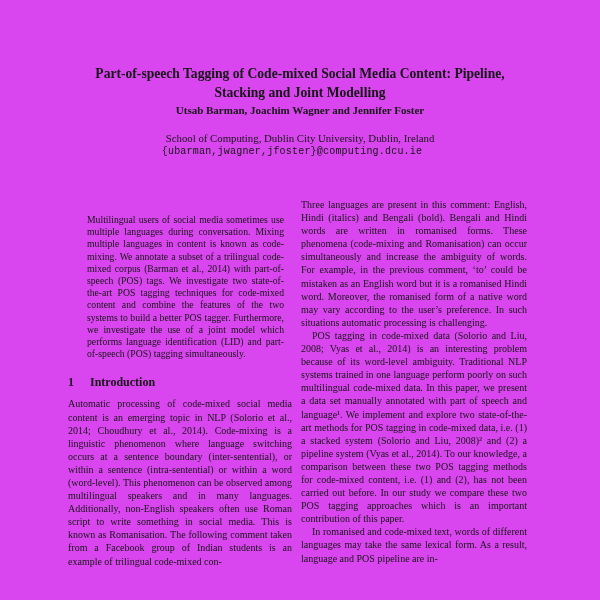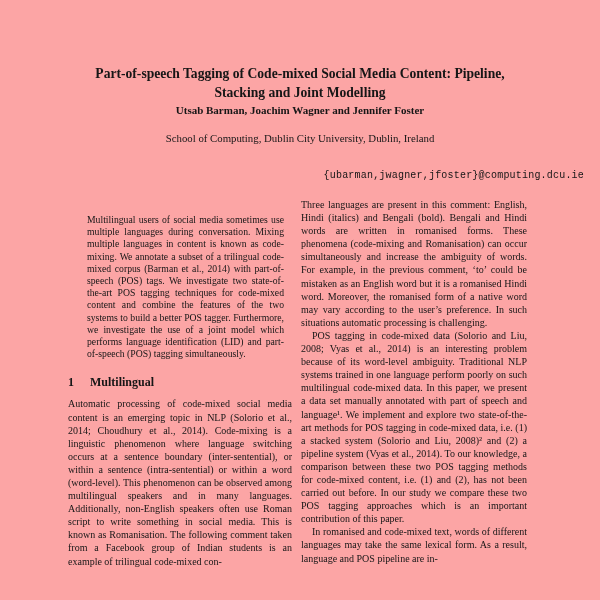--- a/index.html
+++ b/index.html
@@ -1,20 +1,20 @@
 <!DOCTYPE html>
 <html lang="en"><head>
 <meta charset="utf-8">
 <style>
   html, body { margin: 0; padding: 0; background: #ffffff; }
   .page {
     position: relative;
     width: 600px;
     height: 600px;
-    background: #fca5a5;
+    background: #d946ef;
     overflow: hidden;
     color: #161616;
     font-family: "Liberation Serif", "DejaVu Serif", serif;
   }
   .title {
     position: absolute;
     top: 55px;
     left: 78px;
     width: 444px;
     text-align: center;
@@ -40,25 +40,24 @@
     font-size: 10.8px;
     line-height: 13.5px;
   }
   .affil-1 { top: 118px; }
   .affil-2 { top: 131.5px; }
   .email {
     position: absolute;
     top: 146px;
     left: 0;
     width: 584px;
-    text-align: right;
+    text-align: center;
     font-family: "Liberation Mono", "DejaVu Sans Mono", monospace;
     font-size: 10px;
     letter-spacing: 0.2px;
-    margin-top: 24px;
   }
   .col { position: absolute; }
   .col-left { left: 68px; top: 203px; width: 224px; }
   .col-right { left: 301px; top: 198px; width: 226px; }
   .abstract-heading {
     margin: 7px 0 0 0;
     text-align: center;
     font-weight: 700;
     font-size: 11.2px;
   }
@@ -95,21 +94,21 @@
 
   <h1 class="title">Part-of-speech Tagging of Code-mixed Social Media Content: Pipeline, Stacking and Joint Modelling</h1>
 
   <div class="authors">Utsab Barman, Joachim Wagner and Jennifer Foster</div>
   <div class="affil affil-2">School of Computing, Dublin City University, Dublin, Ireland</div>
   <div class="email">{ubarman,jwagner,jfoster}@computing.dcu.ie</div>
 
   <div class="col col-left">
     <div class="abstract-body">Multilingual users of social media sometimes use multiple languages during conversation. Mixing multiple languages in content is known as code-mixing. We annotate a subset of a trilingual code-mixed corpus (Barman et al., 2014) with part-of-speech (POS) tags. We investigate two state-of-the-art POS tagging techniques for code-mixed content and combine the features of the two systems to build a better POS tagger. Furthermore, we investigate the use of a joint model which performs language identification (LID) and part-of-speech (POS) tagging simultaneously.</div>
     <div class="section-heading">
-      <span class="sec-num">1</span><span class="sec-title">Multilingual</span>
+      <span class="sec-num">1</span><span class="sec-title">Introduction</span>
     </div>
     <p class="body-text">Automatic processing of code-mixed social media content is an emerging topic in NLP (Solorio et al., 2014; Choudhury et al., 2014). Code-mixing is a linguistic phenomenon where language switching occurs at a sentence boundary (inter-sentential), or within a sentence (intra-sentential) or within a word (word-level). This phenomenon can be observed among multilingual speakers and in many languages. Additionally, non-English speakers often use Roman script to write something in social media. This is known as Romanisation. The following comment taken from a Facebook group of Indian students is an example of trilingual code-mixed con-</p>
   </div>
 
   <div class="col col-right">
     <p class="body-text">Three languages are present in this comment: English, Hindi (italics) and Bengali (bold). Bengali and Hindi words are written in romanised forms. These phenomena (code-mixing and Romanisation) can occur simultaneously and increase the ambiguity of words. For example, in the previous comment, ‘to’ could be mistaken as an English word but it is a romanised Hindi word. Moreover, the romanised form of a native word may vary according to the user’s preference. In such situations automatic processing is challenging.</p>
     <p class="body-text indented">POS tagging in code-mixed data (Solorio and Liu, 2008; Vyas et al., 2014) is an interesting problem because of its word-level ambiguity. Traditional NLP systems trained in one language perform poorly on such multilingual code-mixed data. In this paper, we present a data set manually annotated with part of speech and language¹. We implement and explore two state-of-the-art methods for POS tagging in code-mixed data, i.e. (1) a stacked system (Solorio and Liu, 2008)² and (2) a pipeline system (Vyas et al., 2014). To our knowledge, a comparison between these two POS tagging methods for code-mixed content, i.e. (1) and (2), has not been carried out before. In our study we compare these two POS tagging approaches which is an important contribution of this paper.</p>
     <p class="body-text indented">In romanised and code-mixed text, words of different languages may take the same lexical form. As a result, language and POS pipeline are in-</p>
   </div>
 

